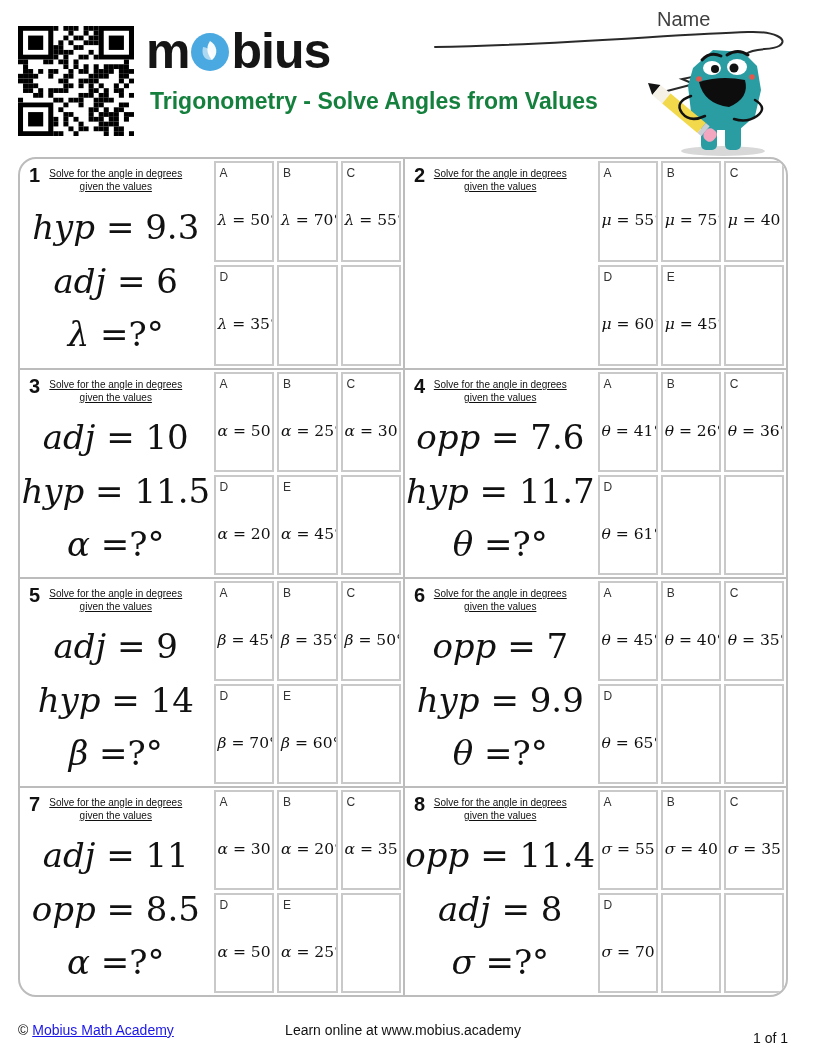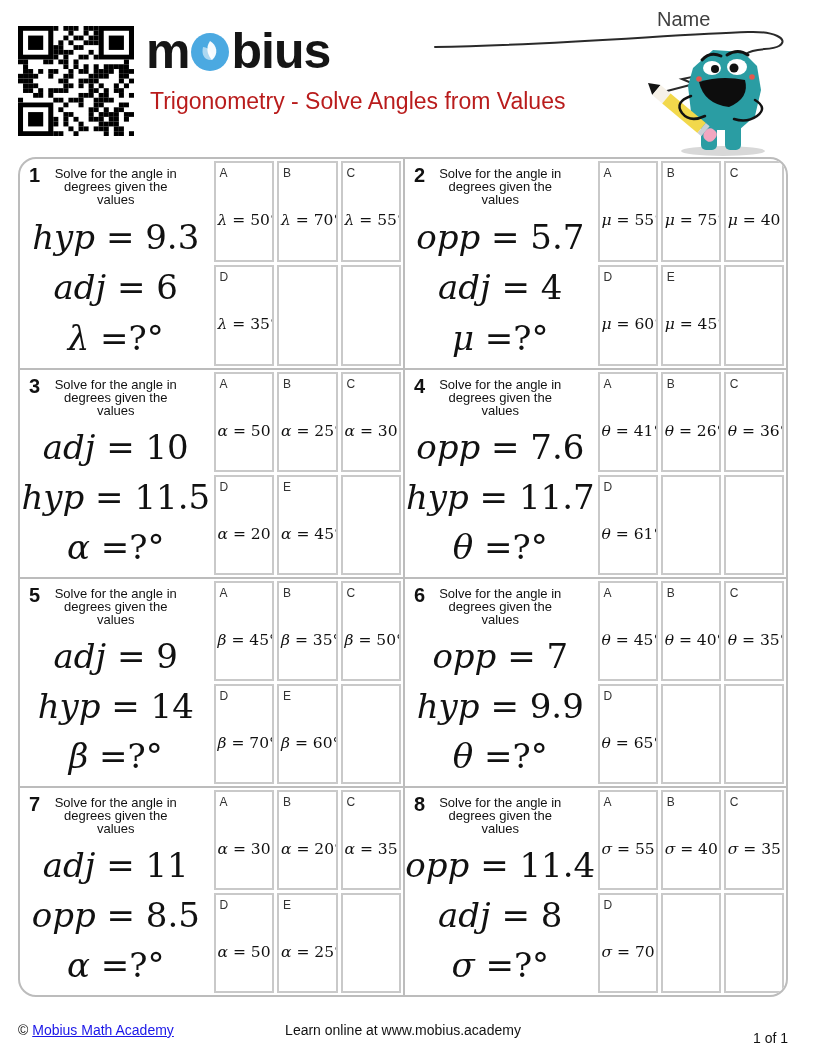--- a/index.html
+++ b/index.html
@@ -4,35 +4,35 @@
 <style>
   html,body{margin:0;padding:0;background:#fff;}
   .page{position:relative;width:815px;height:1050px;background:#fff;overflow:hidden;
         font-family:"Liberation Sans",sans-serif;color:#111;}
   
   .hdr{position:absolute;left:0;top:0;width:815px;height:157px;}
   .qr{position:absolute;left:18px;top:26px;}
   .logo{position:absolute;left:146px;top:22px;font-size:50px;font-weight:800;
         letter-spacing:-1px;color:#151515;white-space:nowrap;}
   .logo svg{vertical-align:-4px;margin:0 1px;}
-  .wtitle{position:absolute;left:150px;top:88px;font-size:23px;font-weight:normal;color:#b91c1c;}
+  .wtitle{position:absolute;left:150px;top:88px;font-size:23px;font-weight:bold;color:#15803d;}
   .namelabel{position:absolute;left:657px;top:8px;font-size:20px;color:#404040;}
   .scribble{position:absolute;left:428px;top:15px;}
   .mascot{position:absolute;left:633px;top:40px;}
   
   .sheet{position:absolute;left:18px;top:157px;width:770px;height:840px;box-sizing:border-box;
          display:grid;grid-template-columns:1fr 1fr;grid-template-rows:repeat(4,1fr);
          border:2px solid var(--border-gray,#bcbcbc);border-radius:18px;background:#fff;overflow:hidden;}
   .problem{display:flex;min-height:0;box-sizing:border-box;}
   .problem:nth-child(even){border-left:2px solid var(--border-gray,#bcbcbc);}
   .problem:nth-child(n+3){border-top:2px solid var(--border-gray,#bcbcbc);}
   .question{width:50%;position:relative;display:flex;flex-direction:column;
             box-sizing:border-box;padding:4px 2px 8px;}
   .qnum{position:absolute;left:9px;top:5px;font-size:20px;font-weight:bold;}
-  .instr{font-size:13px;line-height:13px;text-align:center;width:136px;margin:4px auto 0;}
+  .instr{font-size:10px;line-height:13px;text-align:center;width:136px;margin:4px auto 0;text-decoration:underline;}
   .qmath{flex:1;display:flex;flex-direction:column;justify-content:space-evenly;align-items:center;
          font-family:"DejaVu Serif",serif;font-size:34px;}
   .qline{white-space:nowrap;margin-top:8px;}
   .qline i{font-style:italic;}
   .answers{width:50%;box-sizing:border-box;display:grid;grid-template-columns:repeat(3,1fr);
            grid-template-rows:1fr 1fr;gap:3px;padding:2px;}
   .acell{border:2px solid #c9c9c9;display:flex;flex-direction:column;min-width:0;overflow:hidden;}
   .clabel{font-size:12px;color:#333;padding:3px 0 0 4px;}
   .cval{margin:auto 0;padding-left:2px;font-family:"DejaVu Serif",serif;font-size:15.5px;white-space:nowrap;}
   .cval i{font-style:italic;}
@@ -320,25 +320,20 @@
           </div>
           <div class="acell"></div>
           <div class="acell"></div>
         </div>
   </div>
 
   <div class="problem">
     <div class="question">
       <div class="qnum">2</div>
       <div class="instr">Solve for the angle in degrees given the values</div>
-      <div class="qmath">
-            <div class="qline"><i>opp</i><span> = 5.7</span></div>
-            <div class="qline"><i>adj</i><span> = 4</span></div>
-            <div class="qline"><i>μ</i><span> =?°</span></div>
-          </div>
     </div>
     <div class="answers">
           <div class="acell">
             <div class="clabel">A</div>
             <div class="cval"><i>μ</i><span> = 55°</span></div>
           </div>
           <div class="acell">
             <div class="clabel">B</div>
             <div class="cval"><i>μ</i><span> = 75°</span></div>
           </div>

